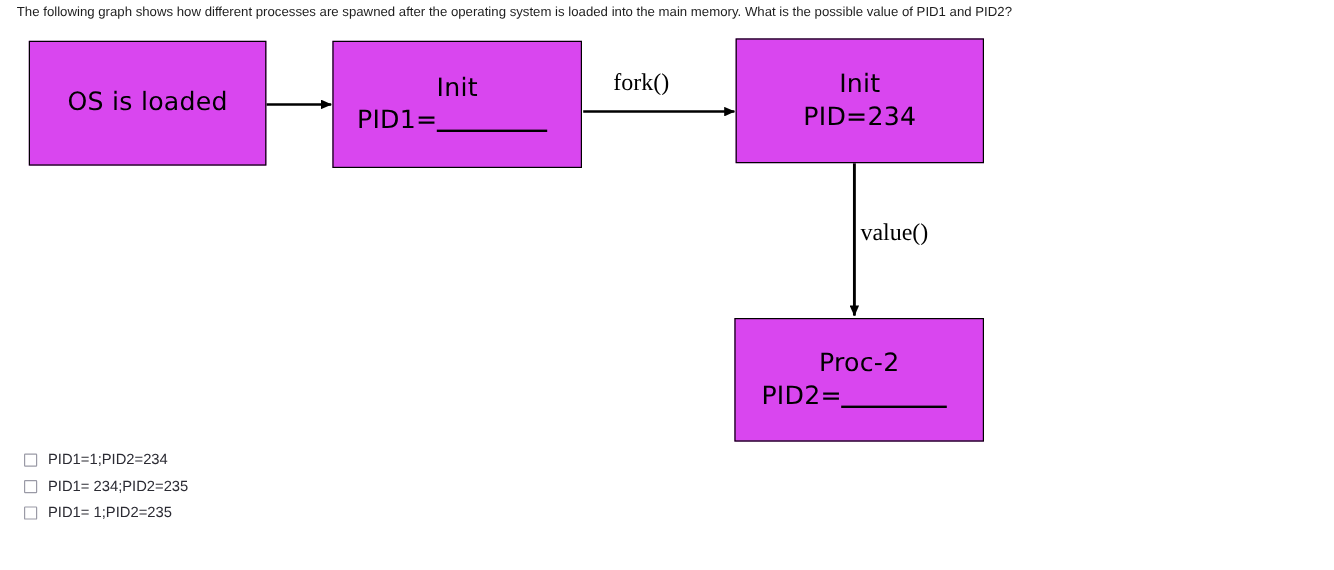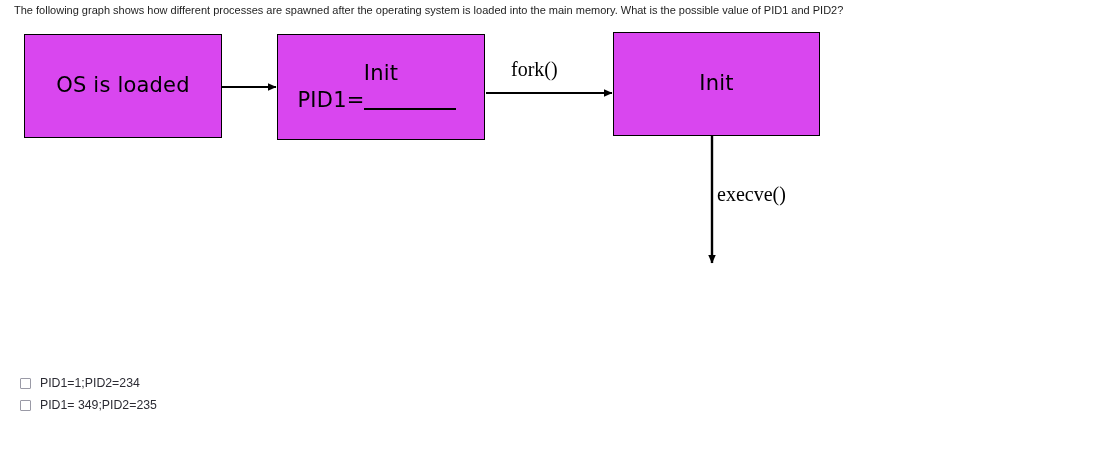--- a/index.html
+++ b/index.html
@@ -141,36 +141,45 @@
     <span class="node-line centered">OS is loaded</span>
   </div>
 
   <div class="node-box" style="left:277px; top:34px; width:208px; height:106px;">
     <span class="node-line centered">Init</span>
     <span class="node-line offset-left"><span>PID1=</span><span class="blank-fill"></span></span>
   </div>
 
   <div class="node-box" style="left:613px; top:32px; width:207px; height:104px;">
     <span class="node-line centered">Init</span>
+    <span class="node-line centered">PID=234</span>
   </div>
 
+  <div class="node-box" style="left:612px; top:265px; width:208px; height:103px;">
+    <span class="node-line centered">Proc-2</span>
+    <span class="node-line offset-left"><span>PID2=</span><span class="blank-fill short"></span></span>
+  </div>
 
   <div class="edge-label" style="left:511px; top:58px;">fork()</div>
 
-  <div class="edge-label" style="left:717px; top:183px;">execve()</div>
+  <div class="edge-label" style="left:717px; top:183px;">value()</div>
 
 </div>
 
 <div id="options-list">
 
   <div class="option-row">
     <span class="option-checkbox"></span>
     <span class="option-label">PID1=1;PID2=234</span>
   </div>
 
   <div class="option-row">
     <span class="option-checkbox"></span>
-    <span class="option-label">PID1= 349;PID2=235</span>
+    <span class="option-label">PID1= 234;PID2=235</span>
   </div>
 
+  <div class="option-row">
+    <span class="option-checkbox"></span>
+    <span class="option-label">PID1= 1;PID2=235</span>
+  </div>
 
 
 </div>
 
 </body></html>

